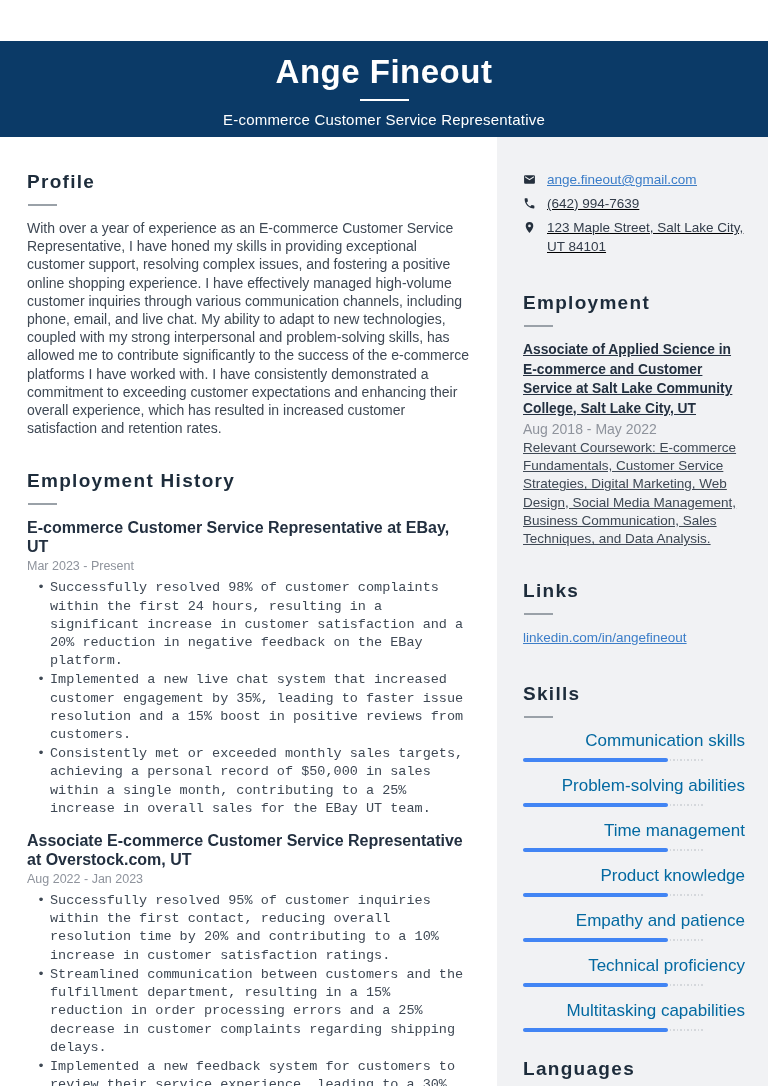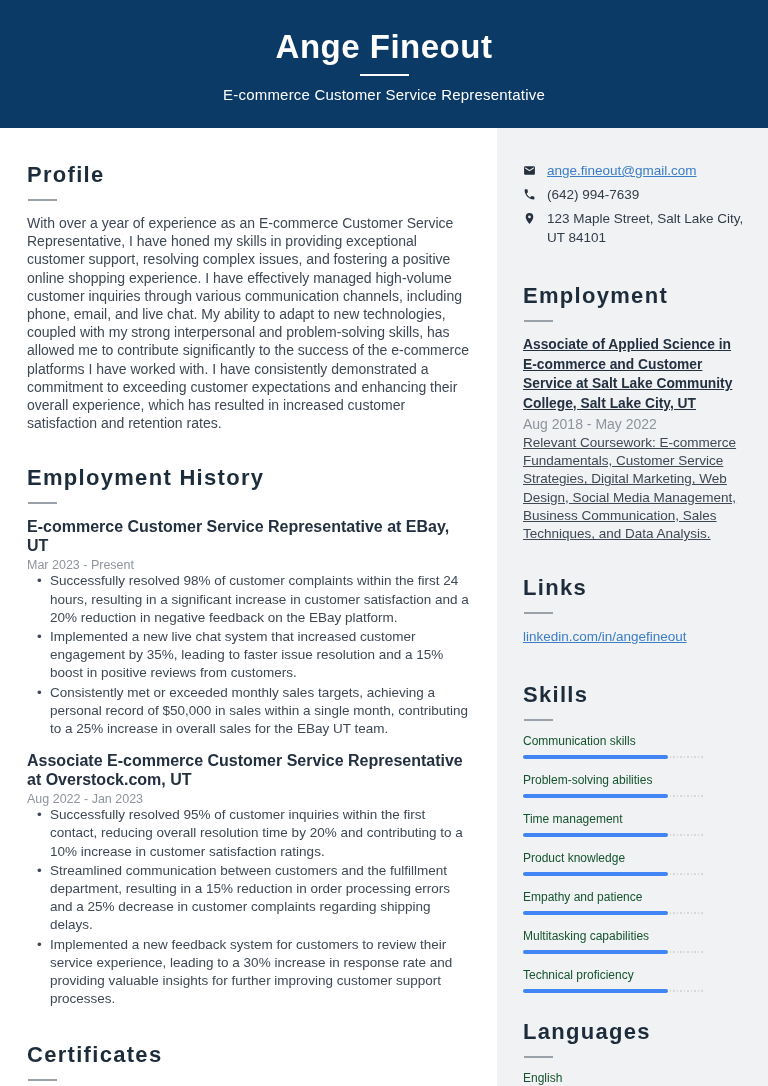--- a/index.html
+++ b/index.html
@@ -23,29 +23,30 @@
   .page {
     width: 768px;
     height: 1086px;
     display: flex;
     flex-direction: column;
     overflow: hidden;
     background: #fff;
   }
   
   .header {
-    height: 128px;
+    height: 96px;
     background: var(--navy);
     color: #fff;
     display: flex;
     flex-direction: column;
     align-items: center;
     justify-content: center;
     padding-top: 4px;
     flex: 0 0 auto;
+    margin-top: 41px;
   }
   .name {
     font-size: 33px;
     font-weight: 700;
     letter-spacing: 0.5px;
     line-height: 1.1;
   }
   .name-divider {
     width: 49px;
     height: 2px;
@@ -69,21 +70,21 @@
     padding: 34px 28px 20px 27px;
     background: #fff;
   }
   .sidebar {
     flex: 1 1 auto;
     background: var(--sidebar-bg);
     padding: 33px 23px 20px 26px;
   }
   
   h2.section-heading {
-    font-size: 22px;
+    font-size: 19px;
     font-weight: 700;
     letter-spacing: 1.3px;
     color: var(--heading);
   }
   .rule {
     width: 29px;
     height: 2px;
     background: var(--rule-gray);
     margin: 11px 0 13px 1px;
   }
@@ -102,21 +103,23 @@
     line-height: 19px;
     margin-top: 13px;
   }
   .entry-date {
     font-size: 12.5px;
     color: var(--muted);
     margin-top: 3px;
   }
   ul.bullets {
     list-style: none;
+    margin-top: 6px;
     padding-left: 23px;
+    font-family: Liberation Mono, monospace;
   }
   ul.bullets li {
     position: relative;
     font-size: 13.5px;
     line-height: 18.2px;
     color: var(--body-text);
     margin-bottom: 1px;
   }
   ul.bullets li::before {
     content: "\2022";
@@ -124,20 +127,21 @@
     left: -13px;
     top: 0;
     color: var(--body-text);
   }
   
   .contact { margin-bottom: 36px; }
   .contact-row {
     display: flex;
     align-items: flex-start;
     margin-bottom: 5px;
+    text-decoration: underline;
   }
   .contact-icon {
     width: 13px;
     height: 13px;
     flex: 0 0 13px;
     margin: 3px 11px 0 0;
     color: #25303d;
   }
   .contact-icon svg { width: 13px; height: 13px; display: block; fill: currentColor; }
   .contact-text {
@@ -167,22 +171,23 @@
   }
   .side-desc {
     font-size: 13.5px;
     line-height: 18.3px;
     color: var(--body-text);
     text-decoration: underline;
   }
   .links-block { margin-bottom: 36px; }
   .skill-item { margin-bottom: 13px; }
   .skill-label {
-    font-size: 12px;
-    color: #14532d;
+    font-size: 17px;
+    color: #0369a1;
+    text-align: right;
   }
   .bar {
     position: relative;
     height: 5px;
     margin-top: 7px;
     width: 181px;
   }
   .bar-track {
     position: absolute;
     left: 0; right: 0; top: 1.5px;
@@ -334,28 +339,28 @@
             </div>
         </div>
         <div class="skill-item">
           <div class="skill-label">Empathy and patience</div>
           <div class="bar">
               <div class="bar-track"></div>
               <div class="bar-fill" style="width: 80%;"></div>
             </div>
         </div>
         <div class="skill-item">
+          <div class="skill-label">Technical proficiency</div>
+          <div class="bar">
+              <div class="bar-track"></div>
+              <div class="bar-fill" style="width: 80%;"></div>
+            </div>
+        </div>
+        <div class="skill-item">
           <div class="skill-label">Multitasking capabilities</div>
-          <div class="bar">
-              <div class="bar-track"></div>
-              <div class="bar-fill" style="width: 80%;"></div>
-            </div>
-        </div>
-        <div class="skill-item">
-          <div class="skill-label">Technical proficiency</div>
           <div class="bar">
               <div class="bar-track"></div>
               <div class="bar-fill" style="width: 80%;"></div>
             </div>
         </div>
       </div>
 
       <div class="side-section">
         <h2 class="section-heading">Languages</h2>
         <div class="rule"></div>

